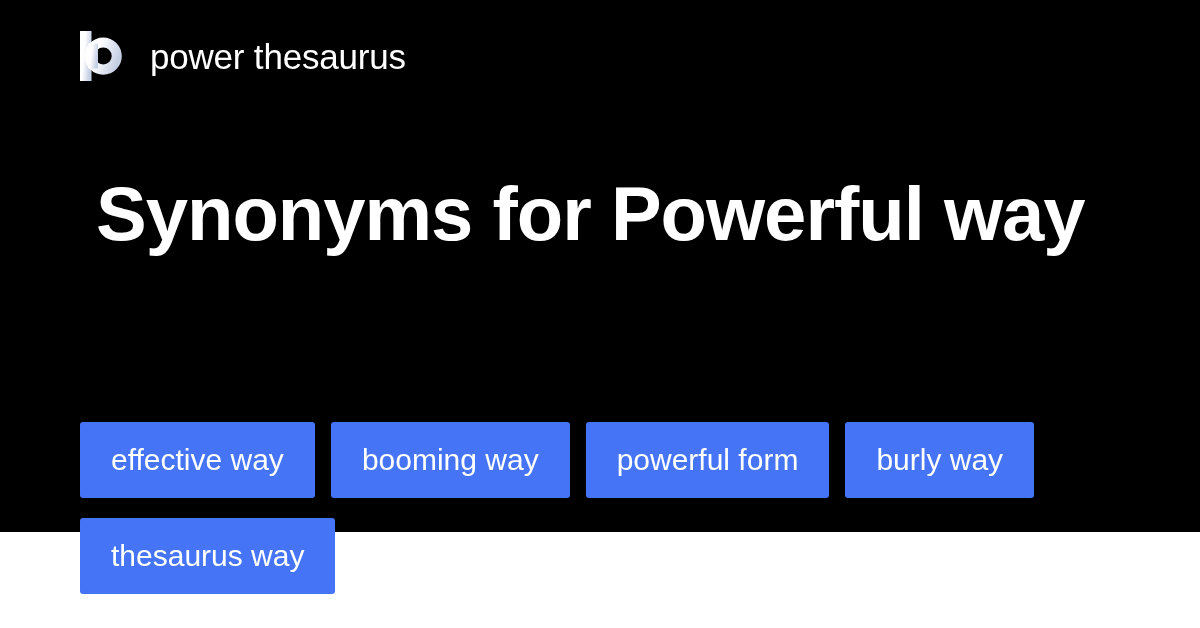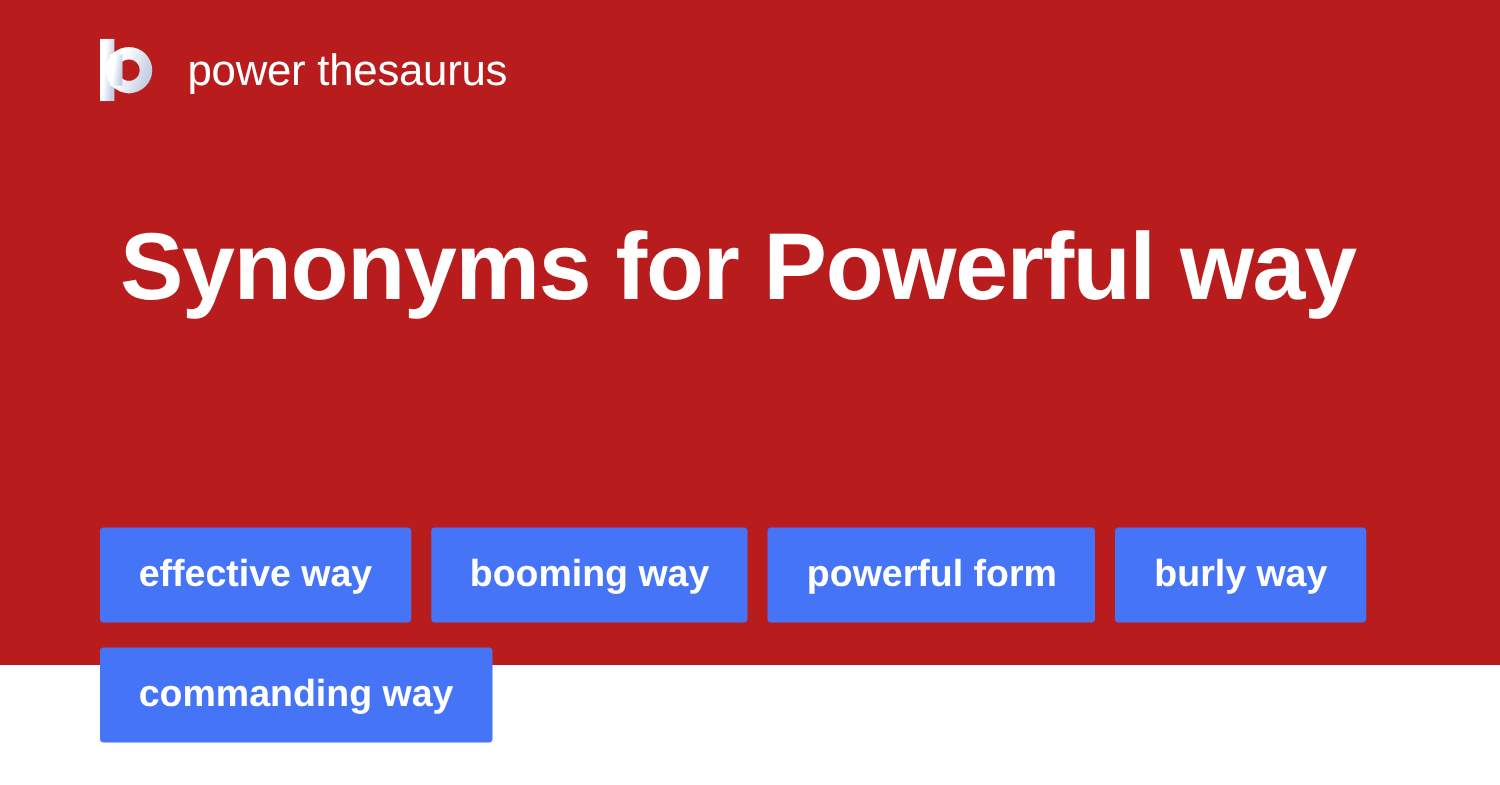--- a/index.html
+++ b/index.html
@@ -11,21 +11,21 @@
     height: 628px;
     overflow: hidden;
     font-family: "Liberation Sans", sans-serif;
     -webkit-font-smoothing: antialiased;
   }
 
   #page {
     position: relative;
     width: 1200px;
     height: 532px;
-    background: #b91c1c;
+    background: #000000;
     box-sizing: border-box;
   }
 
   
   .brand {
     position: absolute;
     left: 80px;
     top: 28px;
     display: flex;
     align-items: center;
@@ -80,21 +80,21 @@
     box-sizing: border-box;
     display: flex;
     align-items: center;
     justify-content: center;
     padding: 0 31px;
     background: #4574f7;
     border-radius: 3px;
     color: #ffffff;
     font-size: 30px;
     line-height: 1;
-    font-weight: 700;
+    font-weight: 400;
     white-space: nowrap;
   }
 </style>
 </head>
 <body>
 
 <div id="page">
 
   <div class="brand">
     <svg class="brand-logo" viewBox="0 0 48 50" aria-hidden="true">
@@ -125,17 +125,17 @@
     <div class="chip">
         <span>booming way</span>
       </div>
     <div class="chip">
         <span>powerful form</span>
       </div>
     <div class="chip">
         <span>burly way</span>
       </div>
     <div class="chip">
-        <span>commanding way</span>
+        <span>thesaurus way</span>
       </div>
   </div>
 
 </div>
 
 </body></html>

